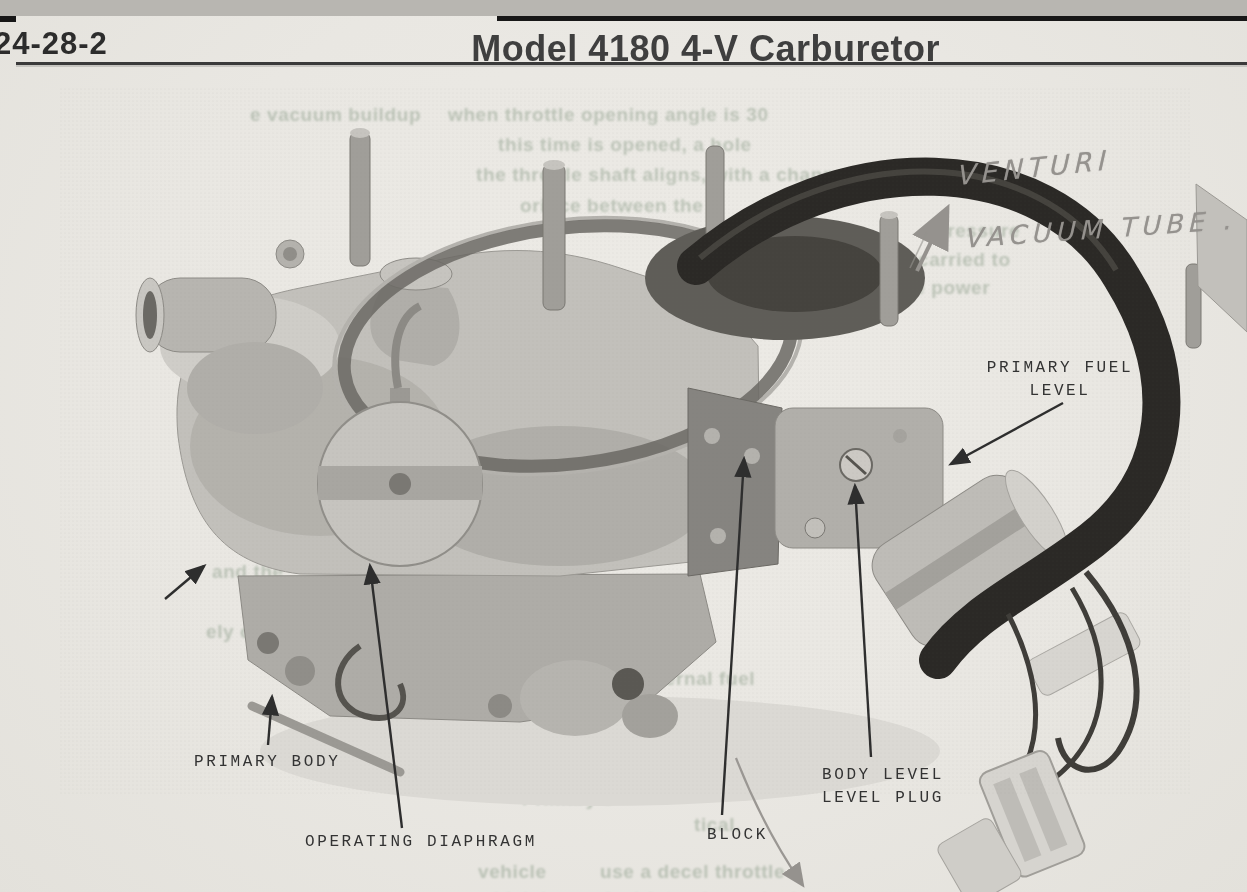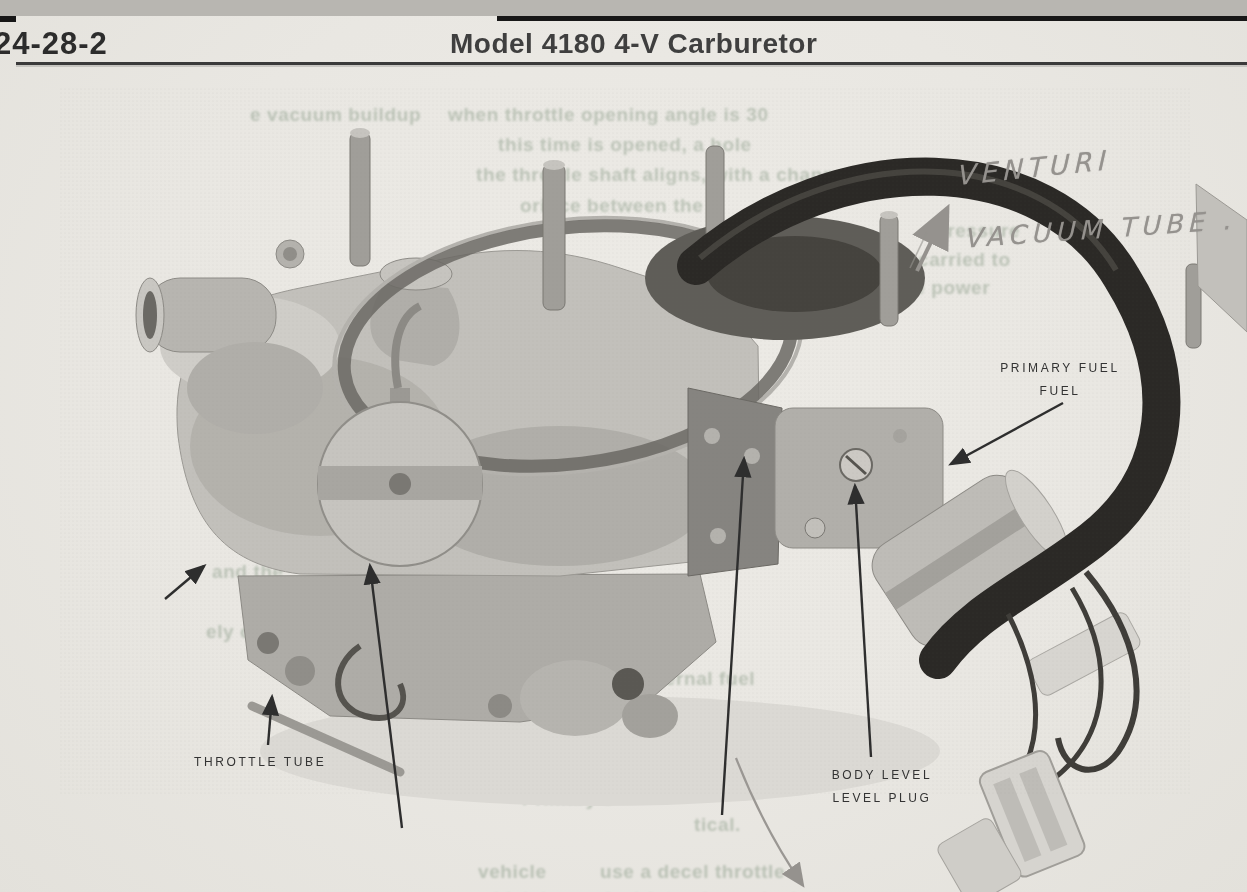--- a/index.html
+++ b/index.html
@@ -4,37 +4,37 @@
 <style>
   html,body{margin:0;padding:0;background:#b8b6b1;}
   .page{
     position:relative;width:1247px;height:892px;overflow:hidden;
     background:radial-gradient(ellipse at 50% 40%, #edebe6 0%, #e9e7e2 55%, #e3e1db 100%);
     font-family:"Liberation Sans",sans-serif;
     margin-top:16px;
   }
   
   .page-number{position:absolute;left:-6px;top:10px;font-size:31px;font-weight:700;color:#2c2c2c;letter-spacing:1px;z-index:5;}
-  .doc-title{position:absolute;left:450px;top:12px;width:490px;text-align:left;font-size:28px;font-weight:700;color:#3f3f3f;letter-spacing:.5px;z-index:5;}
+  .doc-title{position:absolute;left:450px;top:12px;width:490px;text-align:right;font-size:36px;font-weight:700;color:#3f3f3f;letter-spacing:.5px;z-index:5;}
   .header-rule{position:absolute;left:16px;right:0;top:46px;height:0;border-top:3px solid #3a3a3a;box-shadow:0 2px 0 rgba(58,58,58,.18);z-index:5;}
   .scan-strip-top{position:absolute;left:497px;top:0;width:750px;height:5px;background:#171717;z-index:6;}
   .scan-mark-corner{position:absolute;left:0;top:0;width:16px;height:6px;background:#171717;z-index:6;}
 
   
   .bleed-layer{position:absolute;inset:0;z-index:1;}
   .bleed{
     position:absolute;font-family:"Liberation Sans",sans-serif;font-weight:700;
     font-size:19px;color:#7d917b;opacity:.42;filter:blur(1.1px);letter-spacing:.6px;white-space:nowrap;
   }
 
   
   .photo-svg{position:absolute;inset:0;z-index:2;}
 
   
-  .lbl{position:absolute;z-index:4;font-size:12px;letter-spacing:2.6px;color:#333;white-space:nowrap;line-height:23px;}
+  .lbl{position:absolute;z-index:4;font-size:16px;letter-spacing:2.6px;color:#333;white-space:nowrap;line-height:23px;font-family:Liberation Mono, monospace;}
   .lbl.center{text-align:center;}
   #lbl-primary-fuel{left:975px;top:341px;width:170px;}
   #lbl-secondary-fuel{left:46px;top:587px;}
   #lbl-throttle-body{left:194px;top:735px;}
   #lbl-sec-throttle{left:305px;top:813px;width:225px;line-height:26px;}
   #lbl-pri-metering{left:640px;top:806px;width:195px;line-height:26px;}
   #lbl-fuel-level{left:822px;top:748px;width:120px;}
 
   
   .handwriting{
@@ -217,26 +217,28 @@
     <path d="M722,799 L744,443" stroke="#2e2e2e" stroke-width="2.4" fill="none" marker-end="url(#mDark)"></path>
     <path d="M871,741 L855,470" stroke="#2e2e2e" stroke-width="2.4" fill="none" marker-end="url(#mDark)"></path>
 
     <path d="M917,255 L946,195" stroke="#95928e" stroke-width="4" fill="none" marker-end="url(#mPencil)"></path>
     <path d="M910,252 L927,216" stroke="#95928e" stroke-width="1.6" fill="none" opacity=".6"></path>
     <path d="M736,742 C758,798 780,836 802,868" stroke="#9a9793" stroke-width="2.2" fill="none" marker-end="url(#mPencil)"></path>
   </svg>
 
   <div class="lbl center" id="lbl-primary-fuel">
     <div>PRIMARY FUEL</div>
-    <div>FUEL</div>
-  </div>
-  <div class="lbl" id="lbl-throttle-body">THROTTLE TUBE</div>
+    <div>LEVEL</div>
+  </div>
+  <div class="lbl" id="lbl-throttle-body">PRIMARY BODY</div>
   <div class="lbl center" id="lbl-sec-throttle">
+    <div>OPERATING DIAPHRAGM</div>
   </div>
   <div class="lbl center" id="lbl-pri-metering">
+    <div>BLOCK</div>
   </div>
   <div class="lbl center" id="lbl-fuel-level">
     <div>BODY LEVEL</div>
     <div>LEVEL PLUG</div>
   </div>
 
   <div class="handwriting" id="hw-venturi">VENTURI</div>
   <div class="handwriting" id="hw-vacuum">VACUUM TUBE .</div>
 
 </div>

